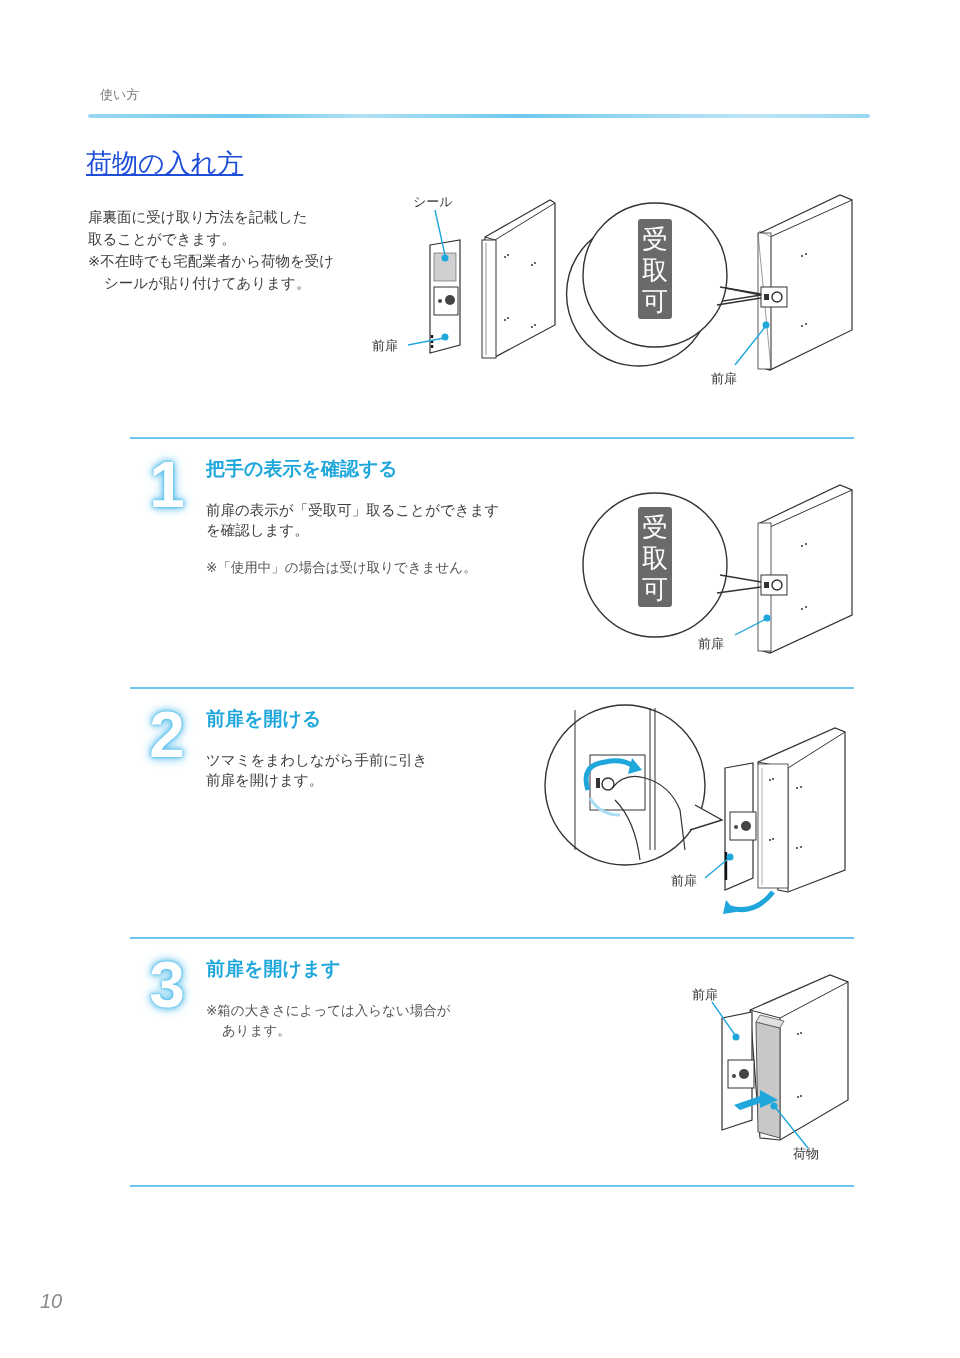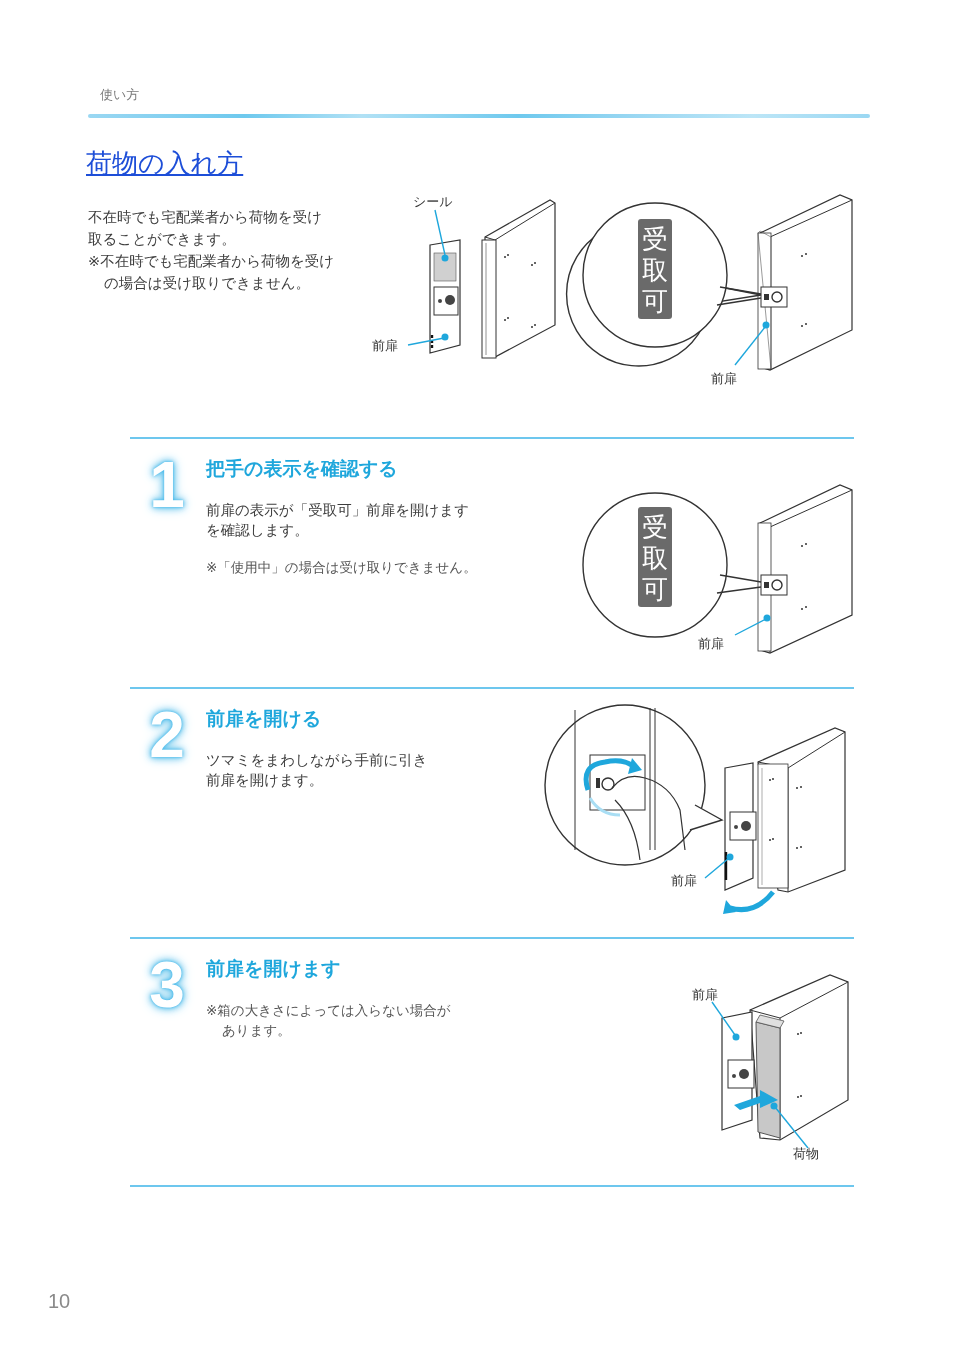--- a/index.html
+++ b/index.html
@@ -19,37 +19,37 @@
     .divider { position: absolute; left: 130px; width: 724px; height: 2px; background: #6dc7ee; }
 
     .step-num { position: absolute; width: 50px; height: 70px; font-family: "Liberation Sans", sans-serif;
       font-weight: bold; font-size: 64px; line-height: 70px; color: #ffffff; text-align: center;
       text-shadow: 0 0 3px #3fb5ea, 0 0 6px #5ec3ec, 0 0 10px #8fd3f1, 0 0 14px #b5e3f6; }
     .step-title { position: absolute; left: 206px; font-size: 19px; color: #1fa7dc; font-weight: bold; }
     .step-body { position: absolute; left: 206px; font-size: 14.5px; line-height: 20px; color: #3d3d3d; }
     .step-note { position: absolute; left: 206px; font-size: 13.5px; line-height: 20px; color: #555; }
     .step-note.hang { padding-left: 16px; text-indent: -16px; }
 
-    .page-number { position: absolute; left: 48px; top: 1290px; font-size: 20px; color: #8a8a8a; font-family: "Liberation Sans", sans-serif; font-weight: 300; }
+    .page-number { position: absolute; left: 40px; top: 1290px; font-size: 20px; color: #8a8a8a; font-family: "Liberation Sans", sans-serif; font-weight: 300; font-style: italic; }
 
     svg.illus { position: absolute; overflow: visible; }
   </style>
 </head>
 <body>
 
 <div class="section-label">使い方</div>
 <div class="brush-line"></div>
 <h1 class="page-title">荷物の入れ方</h1>
 
 <div class="intro">
-  <div>不在時でも宅配業者から荷物を受け</div>
+  <div>扉裏面に受け取り方法を記載した</div>
   <div>取ることができます。</div>
   <div class="note">
     <span>※不在時でも宅配業者から荷物を受け</span><br>
-    <span>の場合は受け取りできません。</span>
+    <span>シールが貼り付けてあります。</span>
   </div>
 </div>
 
 <svg class="illus" style="left:420px;top:195px;" width="150" height="170" viewBox="0 0 150 170">
 
   <polygon points="65,42 130,5 135,8 135,130 75,162 65,160" fill="#fff" stroke="#333" stroke-width="1.2"></polygon>
   <polyline points="75,45 75,162" fill="none" stroke="#333" stroke-width="1"></polyline>
   <polyline points="65,42 75,45 135,8" fill="none" stroke="#333" stroke-width="1"></polyline>
   <rect x="62" y="45" width="14" height="118" fill="#fff" stroke="#333" stroke-width="1"></rect>
   <line x1="66" y1="48" x2="66" y2="160" stroke="#777" stroke-width="0.8"></line>
@@ -104,21 +104,21 @@
 
   <line x1="155" y1="170" x2="185" y2="132" stroke="#1fa7dc" stroke-width="1.4"></line>
   <circle cx="186" cy="130" r="3.5" fill="#1fa7dc"></circle>
 </svg>
 <div class="label" style="left:711px;top:370px;">前扉</div>
 
 <div class="divider" style="top:437px;"></div>
 <div class="step-num" style="left:142px;top:450px;">1</div>
 <div class="step-title" style="top:456px;">把手の表示を確認する</div>
 <div class="step-body" style="top:500px;">
-  <div>前扉の表示が「受取可」前扉を開けます</div>
+  <div>前扉の表示が「受取可」取ることができます</div>
   <div>を確認します。</div>
 </div>
 <div class="step-note" style="top:557px;">※「使用中」の場合は受け取りできません。</div>
 
 <svg class="illus" style="left:580px;top:485px;" width="280" height="175" viewBox="0 0 280 175">
   <polygon points="180,38 260,0 272,5 272,130 190,168 180,165" fill="#fff" stroke="#333" stroke-width="1.2"></polygon>
   <polyline points="180,38 190,42 272,5" fill="none" stroke="#333" stroke-width="1"></polyline>
   <line x1="190" y1="42" x2="190" y2="168" stroke="#333" stroke-width="1"></line>
   <rect x="178" y="38" width="13" height="128" fill="#fff" stroke="#333" stroke-width="0.8"></rect>
   <rect x="181" y="90" width="26" height="20" fill="#fff" stroke="#333" stroke-width="1"></rect>

